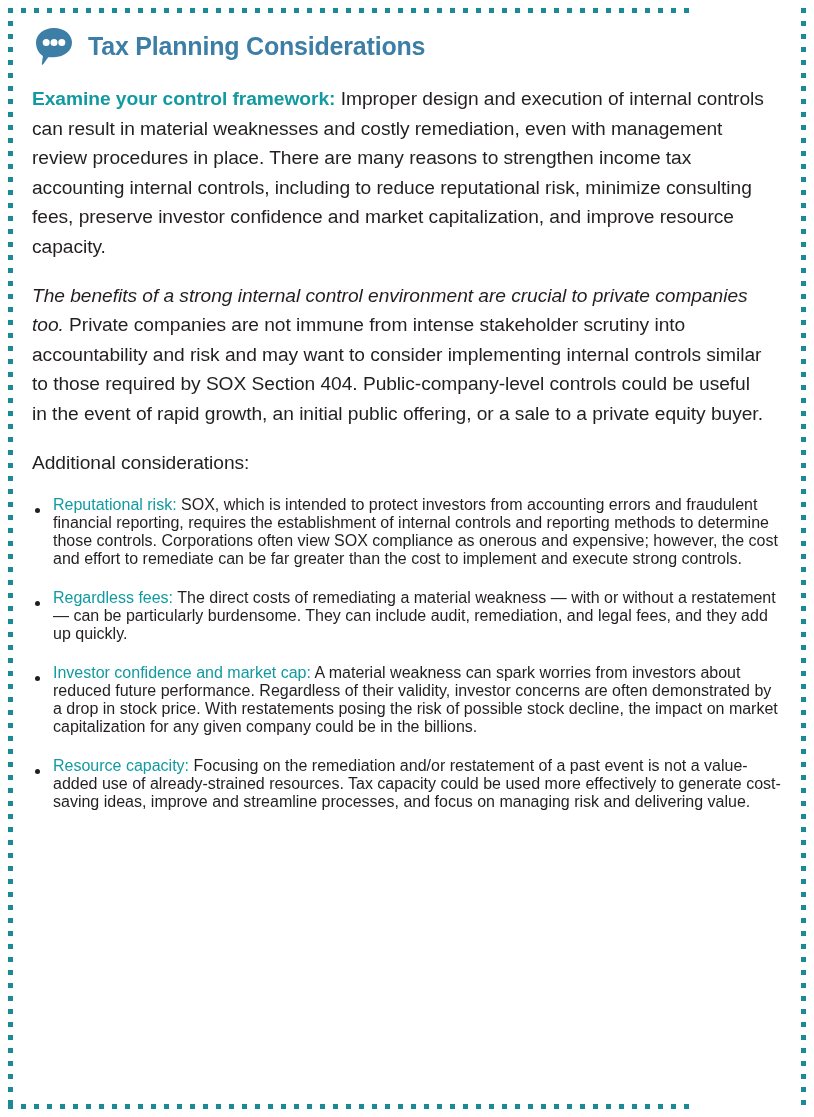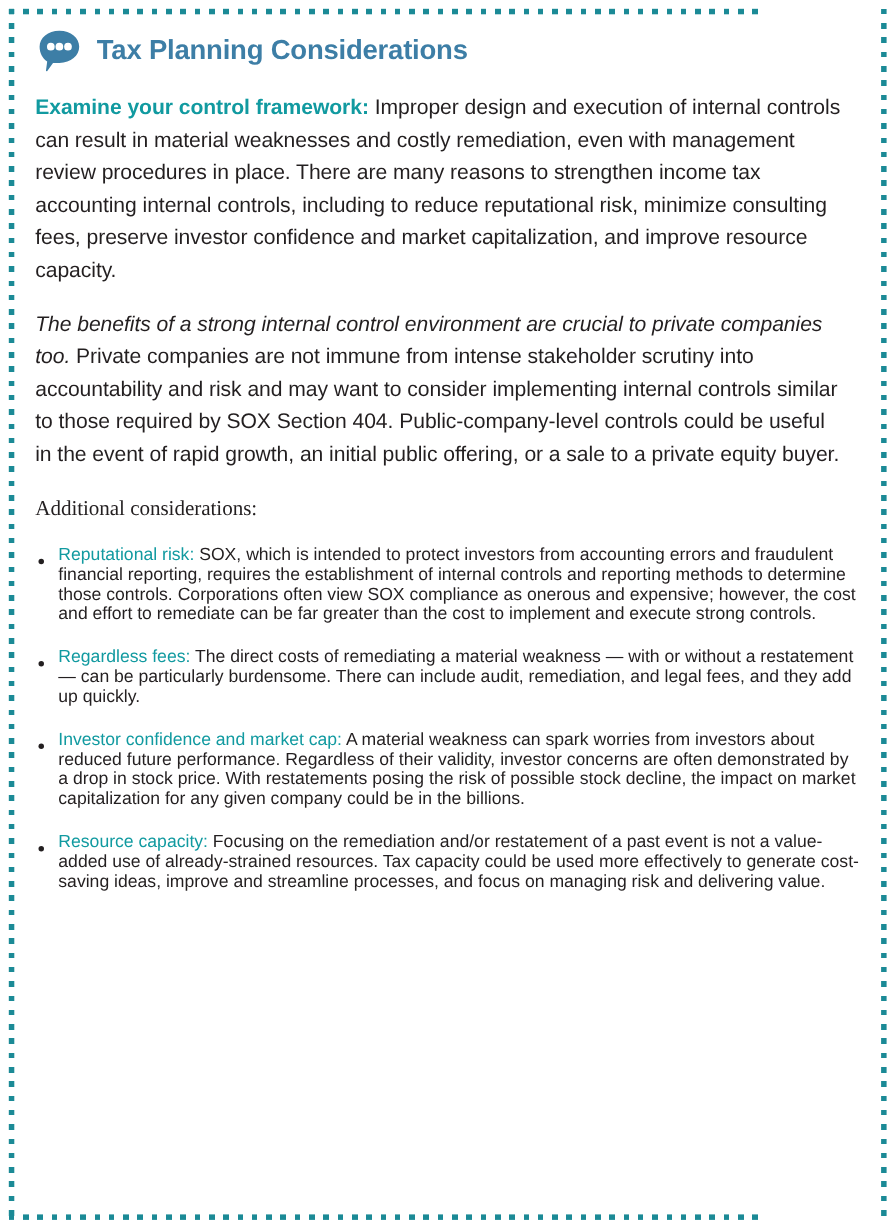--- a/index.html
+++ b/index.html
@@ -147,30 +147,30 @@
         <circle id="dot-b" cx="22.0" cy="18.4" r="3.5" fill="#ffffff"></circle>
         <circle id="dot-c" cx="29.8" cy="18.4" r="3.5" fill="#ffffff"></circle>
       </svg>
       <div class="card-title" id="card-title" style="color: rgb(61, 126, 166);">Tax Planning Considerations</div>
     </div>
 
     <p class="body-para" style="color: rgb(35, 31, 32);"><span class="lead-in" id="lead-in-1" style="color: rgb(17, 154, 160);">Examine your control framework:</span><span> Improper design and execution of internal controls can result in material weaknesses and costly remediation, even with management review procedures in place. There are many reasons to strengthen income tax accounting internal controls, including to reduce reputational risk, minimize consulting fees, preserve investor confidence and market capitalization, and improve resource capacity.</span></p>
 
     <p class="body-para" style="color: rgb(35, 31, 32);"><span class="ital">The benefits of a strong internal control environment are crucial to private companies too.</span><span> Private companies are not immune from intense stakeholder scrutiny into accountability and risk and may want to consider implementing internal controls similar to those required by SOX Section 404. Public-company-level controls could be useful in the event of rapid growth, an initial public offering, or a sale to a private equity buyer.</span></p>
 
-    <p class="body-para para-gap-sm" style="color: rgb(35, 31, 32); font-family: Liberation Serif, serif;">Additional considerations:</p>
+    <p class="body-para para-gap-sm" style="color: rgb(35, 31, 32);">Additional considerations:</p>
 
     <ul class="bullet-list">
       <li class="bullet-row" style="color: rgb(35, 31, 32);">
         <span class="bullet-marker"></span>
         <span class="bullet-label" style="color: rgb(17, 154, 160);">Reputational risk:</span><span> SOX, which is intended to protect investors from accounting errors and fraudulent financial reporting, requires the establishment of internal controls and reporting methods to determine those controls. Corporations often view SOX compliance as onerous and expensive; however, the cost and effort to remediate can be far greater than the cost to implement and execute strong controls.</span>
       </li>
       <li class="bullet-row" style="color: rgb(35, 31, 32);">
         <span class="bullet-marker"></span>
-        <span class="bullet-label" style="color: rgb(17, 154, 160);">Regardless fees:</span><span> The direct costs of remediating a material weakness — with or without a restatement — can be particularly burdensome. There can include audit, remediation, and legal fees, and they add up quickly.</span>
+        <span class="bullet-label" style="color: rgb(17, 154, 160);">Regardless fees:</span><span> The direct costs of remediating a material weakness — with or without a restatement — can be particularly burdensome. They can include audit, remediation, and legal fees, and they add up quickly.</span>
       </li>
       <li class="bullet-row" style="color: rgb(35, 31, 32);">
         <span class="bullet-marker"></span>
         <span class="bullet-label" style="color: rgb(17, 154, 160);">Investor confidence and market cap:</span><span> A material weakness can spark worries from investors about reduced future performance. Regardless of their validity, investor concerns are often demonstrated by a drop in stock price. With restatements posing the risk of possible stock decline, the impact on market capitalization for any given company could be in the billions.</span>
       </li>
       <li class="bullet-row" style="color: rgb(35, 31, 32);">
         <span class="bullet-marker"></span>
         <span class="bullet-label" style="color: rgb(17, 154, 160);">Resource capacity:</span><span> Focusing on the remediation and/or restatement of a past event is not a value-added use of already-strained resources. Tax capacity could be used more effectively to generate cost-saving ideas, improve and streamline processes, and focus on managing risk and delivering value.</span>
       </li>
     </ul>

